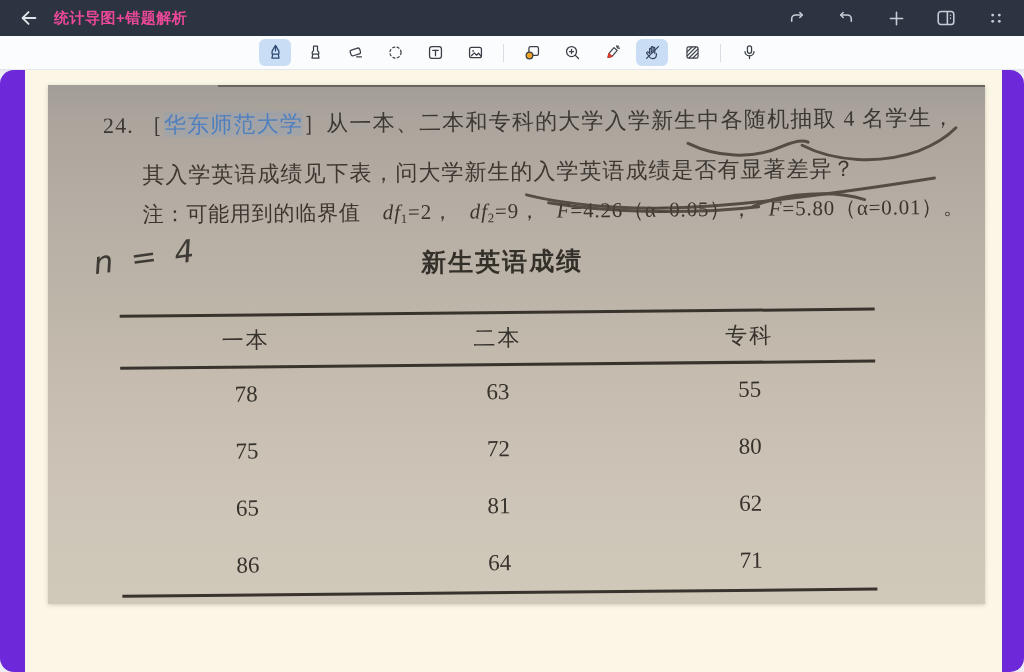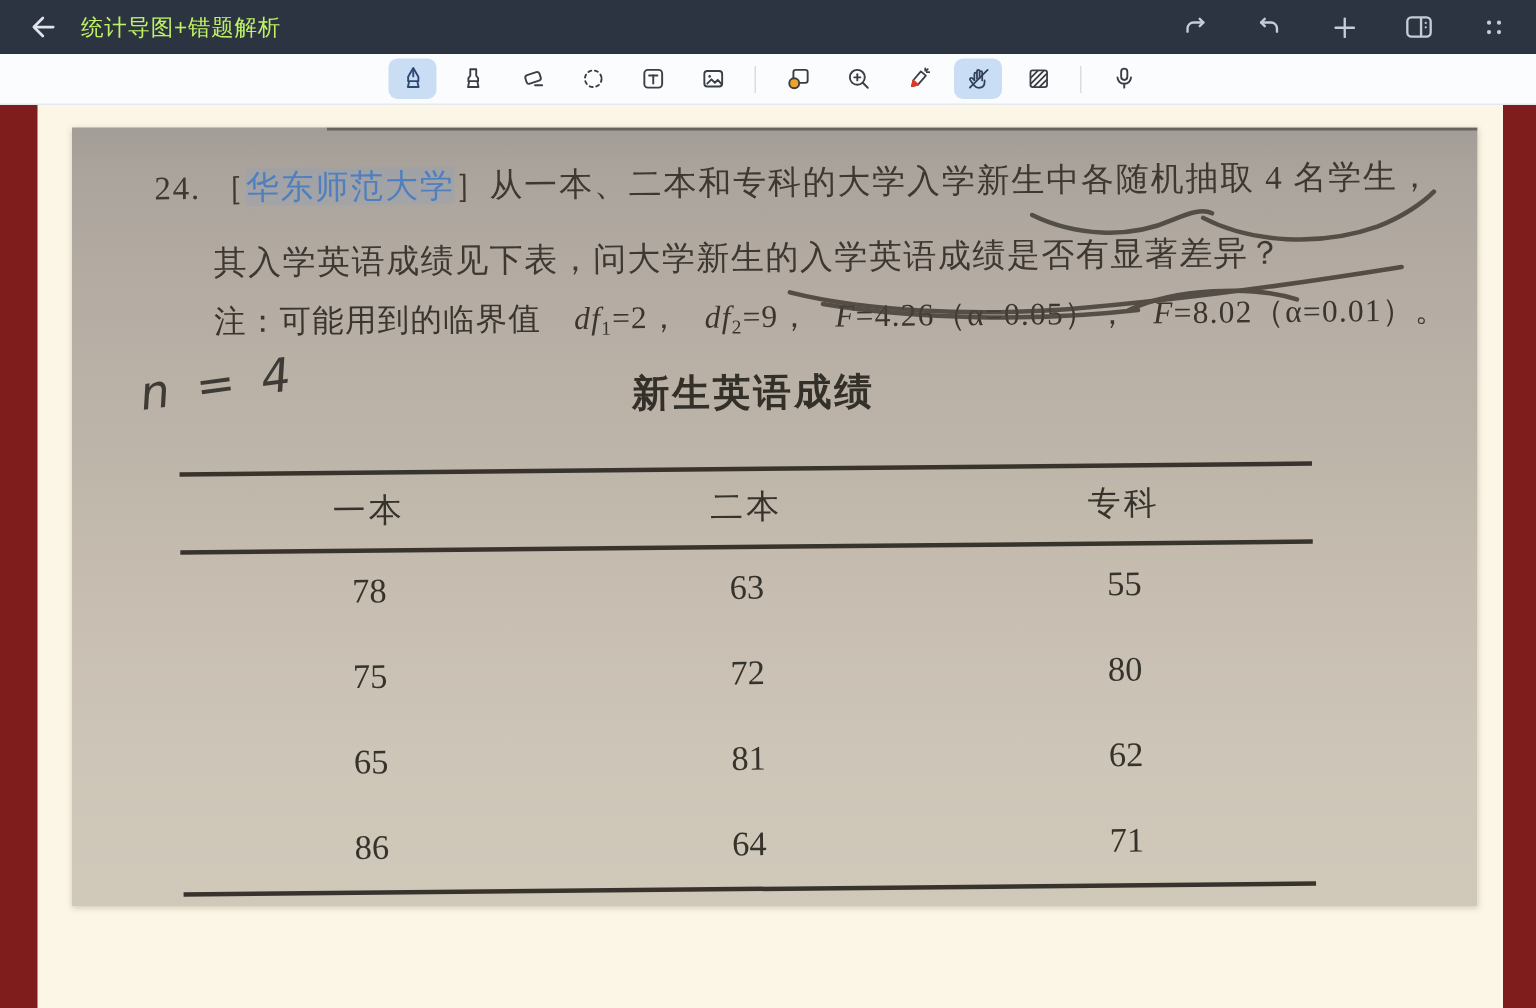--- a/index.html
+++ b/index.html
@@ -5,36 +5,36 @@
   * { margin:0; padding:0; box-sizing:border-box; }
   html,body { width:1024px; height:672px; overflow:hidden; }
   body { font-family:"Liberation Sans", sans-serif; background:#edeff4; }
   .page { position:relative; width:1024px; height:672px; }
 
   
   .topbar { position:absolute; top:0; left:0; width:1024px; height:36px;
     background:#2b3440; display:flex; align-items:center; padding:0 16px; }
   .topbar svg { display:block; }
   .back-btn { width:26px; height:26px; display:flex; align-items:center; justify-content:center; cursor:pointer; }
-  .tb-title { color:#bef264; font-size:15px; font-weight:normal; margin-left:12px; letter-spacing:.5px; }
+  .tb-title { color:#ec4899; font-size:15px; font-weight:bold; margin-left:12px; letter-spacing:.5px; }
   .tb-right { margin-left:auto; display:flex; align-items:center; gap:26px; }
   .tb-icon { width:24px; height:24px; display:flex; align-items:center; justify-content:center; cursor:pointer; }
 
   
   .toolbar { position:absolute; top:36px; left:0; width:1024px; height:34px;
     background:#fbfcfe; border-bottom:1px solid #e4e7ee;
     display:flex; align-items:center; justify-content:center; gap:8px;
     box-shadow:0 1px 3px rgba(40,60,90,.08); }
   .tool { width:32px; height:27px; border-radius:6px; display:flex; align-items:center; justify-content:center; cursor:pointer; }
   .tool.selected { background:#c9ddf5; }
   .tool svg { display:block; }
   .tdivider { width:1px; height:18px; background:#d8dce4; margin:0 4px; }
 
   
-  .canvas { position:absolute; top:70px; left:0; width:1024px; height:602px; background:#7f1d1d; }
+  .canvas { position:absolute; top:70px; left:0; width:1024px; height:602px; background:#6d28d9;border-radius:14px; }
   .sheet { position:absolute; top:0; left:25px; width:977px; height:602px; background:#fcf6e6; }
 
   
   .scan { position:absolute; left:48px; top:15px; width:937px; height:519px;
     background:linear-gradient(180deg,#a29d97 0%,#aba49c 6%,#b3aba2 18%,#bcb3a8 38%,#c6bdb0 58%,#cdc5b7 80%,#d0c9ba 100%);
     box-shadow:0 1px 4px rgba(80,70,50,.25); overflow:hidden; }
   .scan::before { content:""; position:absolute; top:0; left:170px; right:0; height:2px; background:rgba(58,53,46,.55); }
   .scan-inner { position:absolute; inset:0; transform:rotate(-0.55deg); }
 
   .pline { position:absolute; white-space:nowrap; color:#3d3832;
@@ -206,21 +206,21 @@
       <div class="scan-inner">
 
         <div class="pline line1">
           <span>24.</span>
           <span>［</span><span class="src">华东师范大学</span><span>］</span><span>从一本、二本和专科的大学入学新生中各随机抽取 4 名学生，</span>
         </div>
 
         <div class="pline line2">其入学英语成绩见下表，问大学新生的入学英语成绩是否有显著差异？</div>
 
         <div class="pline line3">
-          <span>注：可能用到的临界值 </span><span class="it">df</span><span class="sub">1</span><span>=2，</span><span class="it">df</span><span class="sub">2</span><span>=9，</span><span class="it">F</span><span>=4.26（α=0.05），</span><span class="it">F</span><span>=8.02（</span><span>α=0.01</span><span>）。</span>
+          <span>注：可能用到的临界值 </span><span class="it">df</span><span class="sub">1</span><span>=2，</span><span class="it">df</span><span class="sub">2</span><span>=9，</span><span class="it">F</span><span>=4.26（α=0.05），</span><span class="it">F</span><span>=5.80（</span><span>α=0.01</span><span>）。</span>
         </div>
 
         <div class="hand-n">n = 4</div>
 
         <div class="t-title">新生英语成绩</div>
 
         <div class="rule r1"></div>
         <div class="t-row t-head">
           <div>一本</div>
           <div>二本</div>

